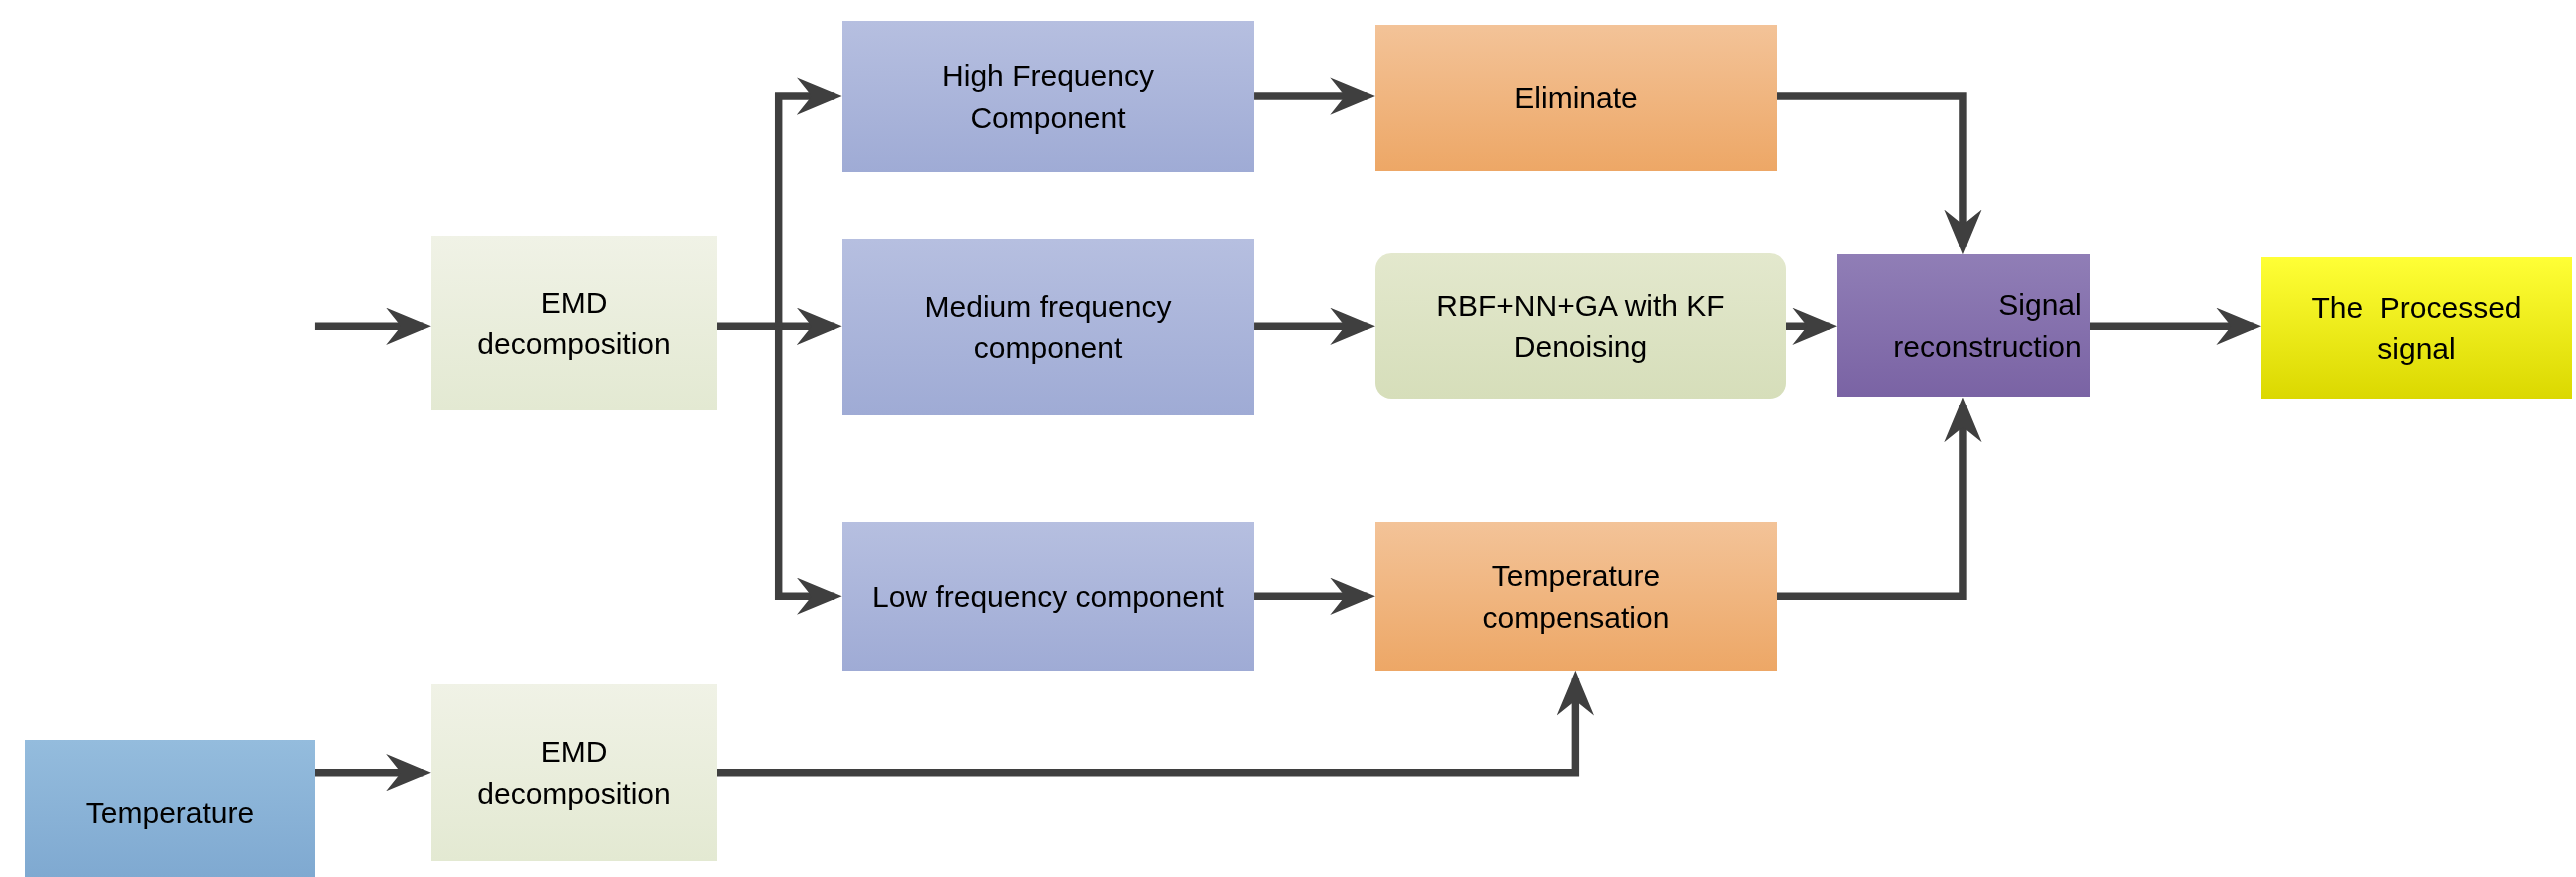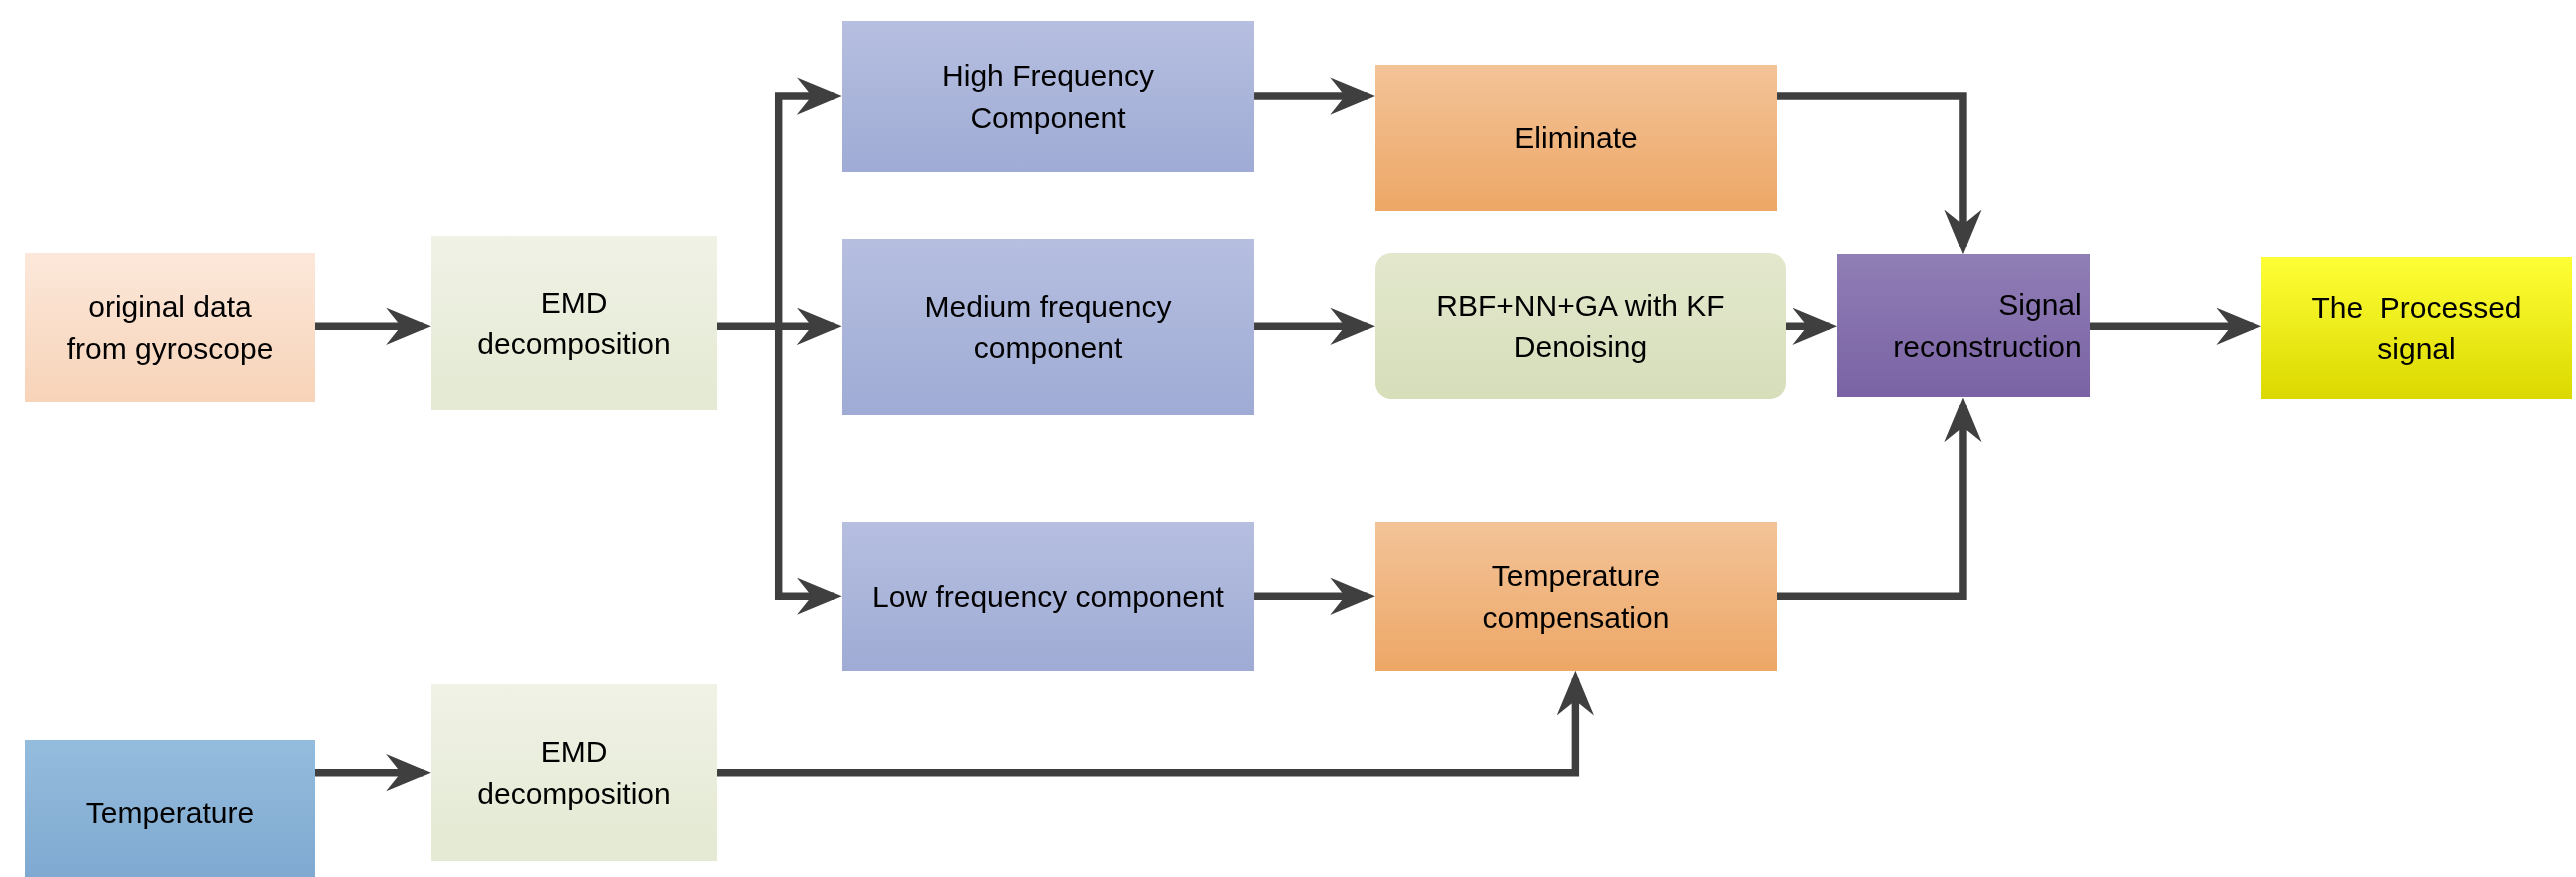--- a/index.html
+++ b/index.html
@@ -84,33 +84,30 @@
 
     <path class="edge" d="M 2145 720 H 2370 V 489" marker-end="url(#ah)"></path>
 
     <path class="edge" d="M 2523 394 H 2721" marker-end="url(#ah)"></path>
 
     <path class="edge" d="M 380 933 H 511" marker-end="url(#ah)"></path>
 
     <path class="edge" d="M 865 933 H 1902 V 819" marker-end="url(#ah)"></path>
   </svg>
 
-  <div class="node n-original" style="background: linear-gradient(rgb(252, 232, 218), rgb(247, 211, 184));">
-    <span>original data from gyroscope</span>
-  </div>
 
   <div class="node n-emd1" style="background: linear-gradient(rgb(240, 242, 230), rgb(227, 233, 210));">
     <span>EMD decomposition</span>
   </div>
 
   <div class="node n-high" style="background: linear-gradient(rgb(182, 191, 224), rgb(159, 171, 213));">
     <span>High Frequency Component</span>
   </div>
 
-  <div class="node n-eliminate" style="background: linear-gradient(rgb(243, 195, 152), rgb(237, 167, 102)); margin-top: 40px;">
+  <div class="node n-eliminate" style="background: linear-gradient(rgb(243, 195, 152), rgb(237, 167, 102));">
     <span>Eliminate</span>
   </div>
 
   <div class="node n-medium" style="background: linear-gradient(rgb(182, 191, 224), rgb(159, 171, 213));">
     <span>Medium frequency component</span>
   </div>
 
   <div class="node n-rbf" style="background: linear-gradient(rgb(227, 232, 205), rgb(214, 222, 186)); border-radius: 16px;">
     <span>RBF+NN+GA with KF Denoising</span>
   </div>

